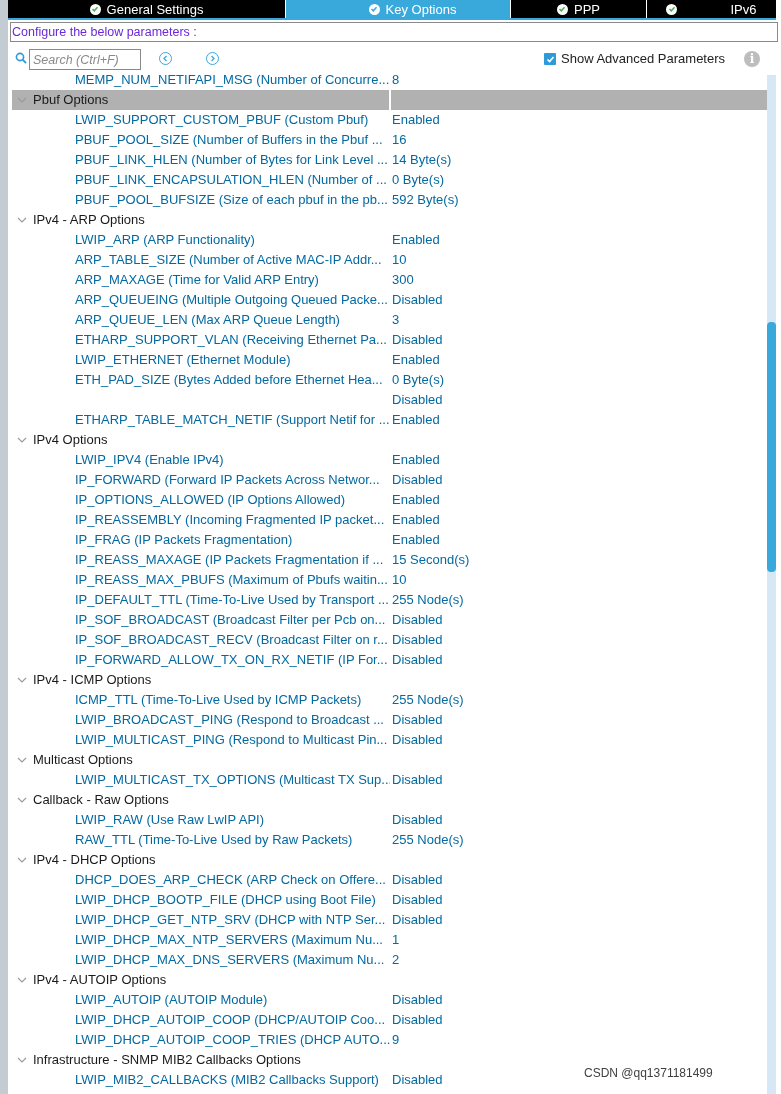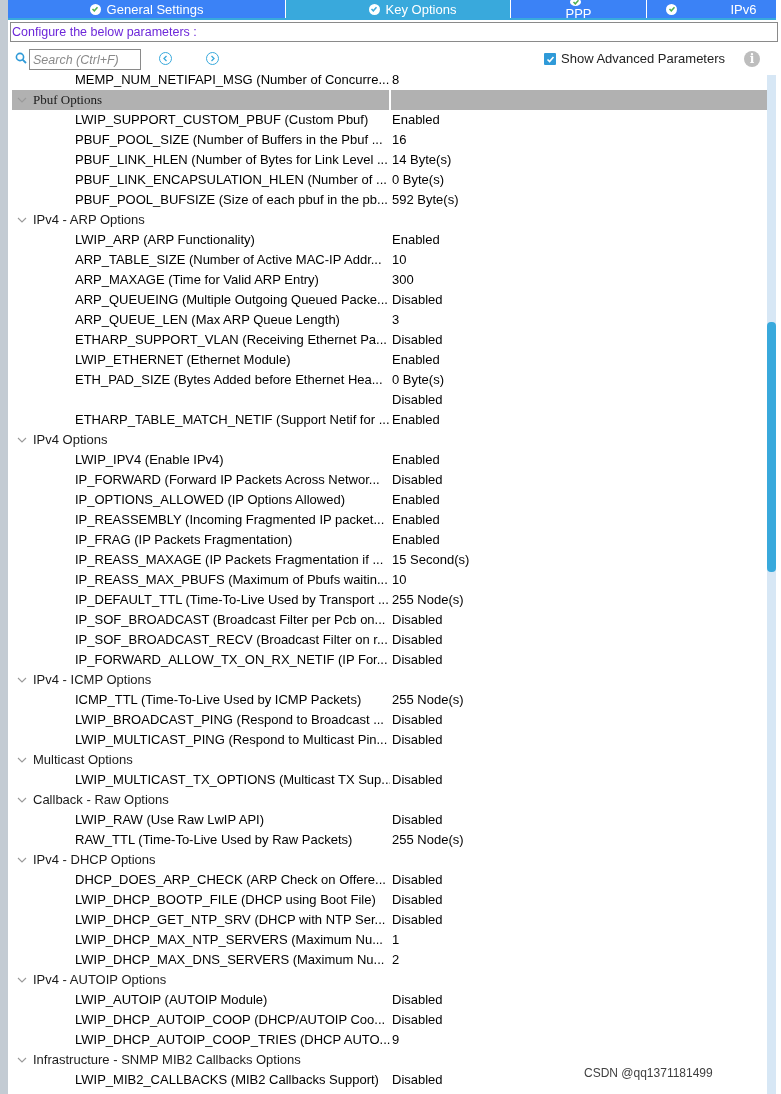--- a/index.html
+++ b/index.html
@@ -1,21 +1,21 @@
 <!DOCTYPE html>
 <html><head>
 <meta charset="utf-8">
 <style>
   * { box-sizing: border-box; margin: 0; padding: 0; }
   html, body { width: 781px; height: 1094px; overflow: hidden; background: #ffffff; }
   body { font-family: "Liberation Sans", sans-serif; font-size: 13px; color: #2a2a2a; position: relative; }
 
   .left-strip { position: absolute; left: 0; top: 0; width: 8px; height: 1094px; background: #c3cbd3; }
 
-  .tabbar { position: absolute; left: 8px; top: 0; width: 768px; height: 18px; background: #3b82f6; display: flex; align-items: flex-end; }
+  .tabbar { position: absolute; left: 8px; top: 0; width: 768px; height: 18px; background: #000000; display: flex; align-items: flex-end; }
   .tab { height: 18px; display: flex; align-items: center; justify-content: center; color: #ffffff; font-size: 13px; border-right: 1px solid #ffffff; cursor: pointer; }
   .tab:last-child { border-right: none; }
   .tab.active { background: #39a9dc; padding-left: 29px; }
   .tab .check { width: 11px; height: 11px; border-radius: 50%; background: #ffffff; display: inline-flex; align-items: center; justify-content: center; margin-right: 6px; }
   .tab .check svg { display: block; }
   .tab-underline { position: absolute; left: 8px; top: 18px; width: 768px; height: 2px; background: #39a9dc; }
 
   .configure-box { position: absolute; left: 10px; top: 22px; width: 768px; height: 20px; border: 1px solid #8a8a8a; background: #fff; padding-left: 1px; line-height: 18px; font-size: 12.5px; color: #6d28d9; }
 
   .toolbar { position: absolute; left: 8px; top: 46px; width: 770px; height: 26px; }
@@ -23,27 +23,27 @@
   .search-input { position: absolute; left: 21px; top: 3px; width: 112px; height: 21px; border: 1px solid #8a8a8a; font-family: "Liberation Sans", sans-serif; font-style: italic; font-size: 12.5px; color: #be185d; padding-left: 3px; background: #fff; outline: none; }
   .search-input::placeholder { color: #8a8a8a; font-style: italic; }
   .nav-btn { position: absolute; top: 6px; width: 13px; height: 13px; border: 1.3px solid #39a9dc; border-radius: 50%; display: flex; align-items: center; justify-content: center; cursor: pointer; }
   .nav-prev { left: 151px; }
   .nav-next { left: 198px; }
   .adv-check { position: absolute; left: 536px; top: 7px; width: 12px; height: 12px; background: #2f9ad8; border-radius: 1px; display: flex; align-items: center; justify-content: center; cursor: pointer; }
   .adv-label { position: absolute; left: 553px; top: 5px; font-size: 13px; color: #222; }
   .info-icon { position: absolute; left: 736px; top: 5px; width: 16px; height: 16px; border-radius: 50%; background: #bdbdbd; color: #fff; font-weight: bold; font-size: 12px; text-align: center; line-height: 16px; font-family: "DejaVu Serif", serif; }
 
   .tree { position: absolute; left: 12px; top: 70px; width: 755px; height: 1024px; overflow: hidden; }
-  .row { height: 20px; line-height: 20px; position: relative; white-space: nowrap; font-size: 13px; color: #000000; text-decoration: underline; }
+  .row { height: 20px; line-height: 20px; position: relative; white-space: nowrap; font-size: 13px; color: #0369a1; text-decoration: underline; }
   .row .name { position: absolute; left: 63px; width: 315px; overflow: hidden; }
   .row .value { position: absolute; left: 380px; }
   .group { height: 20px; line-height: 20px; position: relative; white-space: nowrap; font-size: 13px; color: #1a1a1a; cursor: pointer; }
   .group .chev { position: absolute; left: 5px; top: 6px; width: 10px; height: 8px; }
   .group .gname { position: absolute; left: 21px; }
-  .group.selected { background: #b1b1b1; font-family: Liberation Serif, serif; }
+  .group.selected { background: #b1b1b1; }
   .group.selected .divider { position: absolute; left: 377px; top: 0; width: 2px; height: 20px; background: #ffffff; }
 
   .scroll-track { position: absolute; left: 767px; top: 75px; width: 9px; height: 1019px; background: #d7e7f5; }
   .scroll-thumb { position: absolute; left: 767px; top: 322px; width: 9px; height: 250px; background: #39a9dc; border-radius: 4px; cursor: pointer; }
 
   .watermark { position: absolute; left: 584px; top: 1066px; font-size: 12px; color: #404040; font-family: "Liberation Sans", sans-serif; }
 </style>
 </head>
 <body>
 
@@ -59,21 +59,21 @@
       <span>General Settings</span>
     </div>
     <div class="tab active" style="width: 225px;">
       <span class="check" style="background: rgb(255, 255, 255);">
         <svg width="8" height="8" viewBox="0 0 8 8">
           <polyline points="1.5,4 3.3,5.8 6.5,2.3" fill="none" stroke="#39a9dc" stroke-width="1.5"></polyline>
         </svg>
       </span>
       <span>Key Options</span>
     </div>
-    <div class="tab" style="width: 136px; flex-direction: column;">
+    <div class="tab" style="width: 136px;">
       <span class="check" style="background: rgb(255, 255, 255);">
         <svg width="8" height="8" viewBox="0 0 8 8">
           <polyline points="1.5,4 3.3,5.8 6.5,2.3" fill="none" stroke="#4caf50" stroke-width="1.5"></polyline>
         </svg>
       </span>
       <span>PPP</span>
     </div>
     <div class="tab" style="width: 129px; gap: 47px;">
       <span class="check" style="background: rgb(255, 255, 255);">
         <svg width="8" height="8" viewBox="0 0 8 8">

